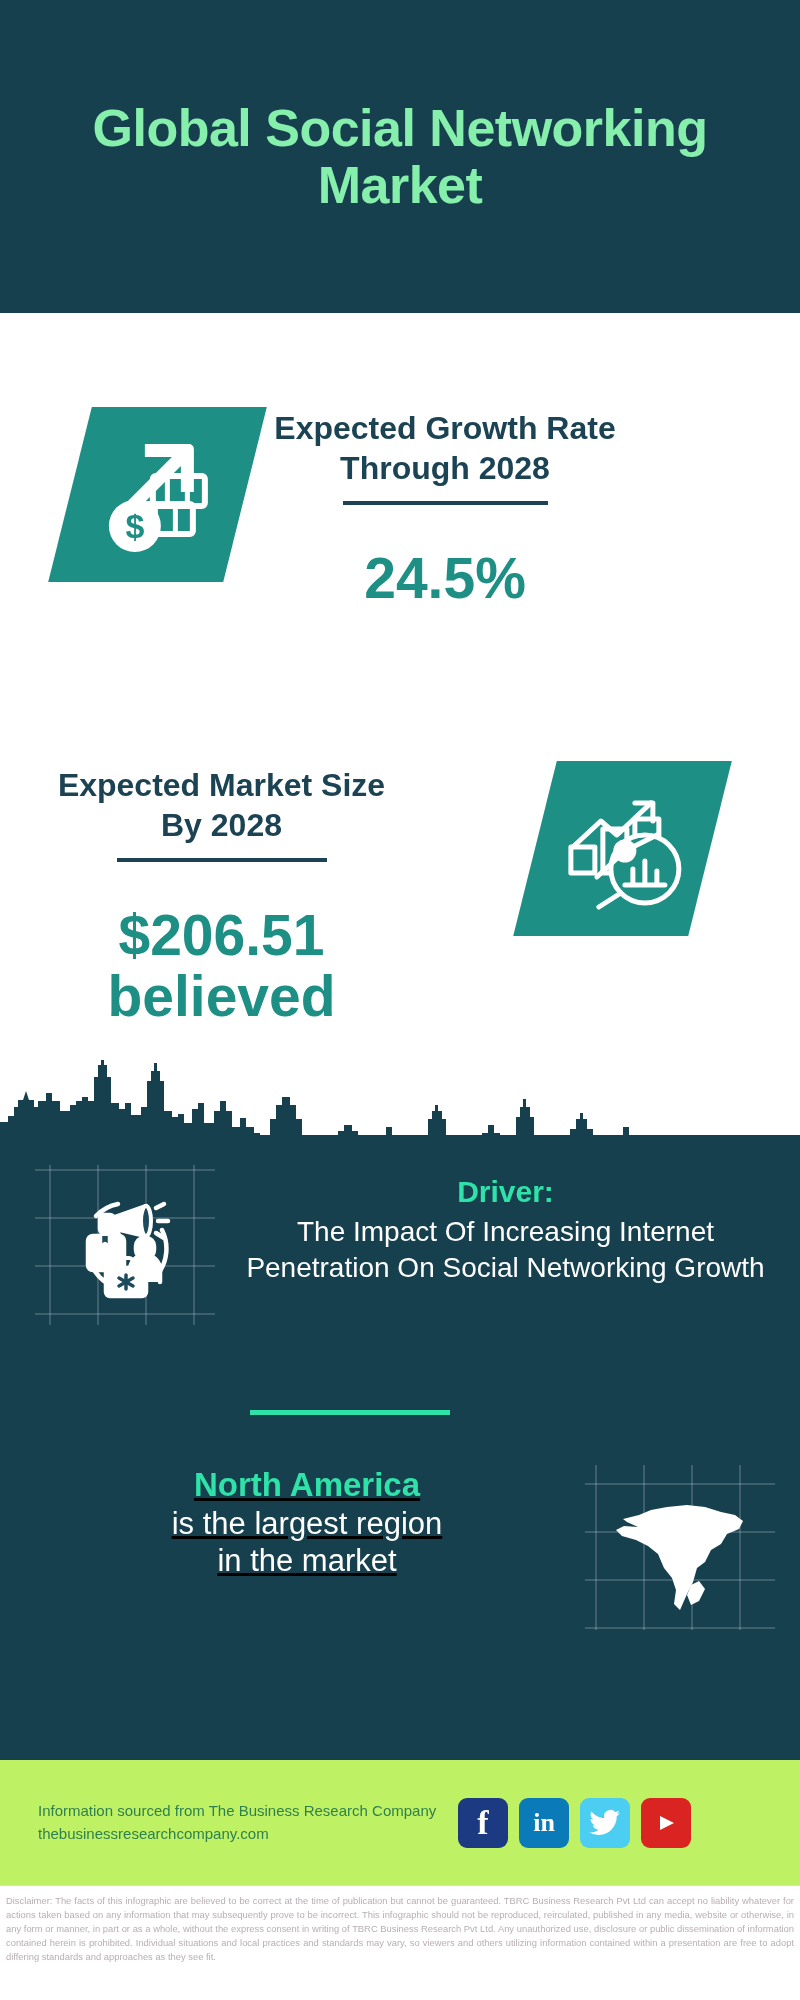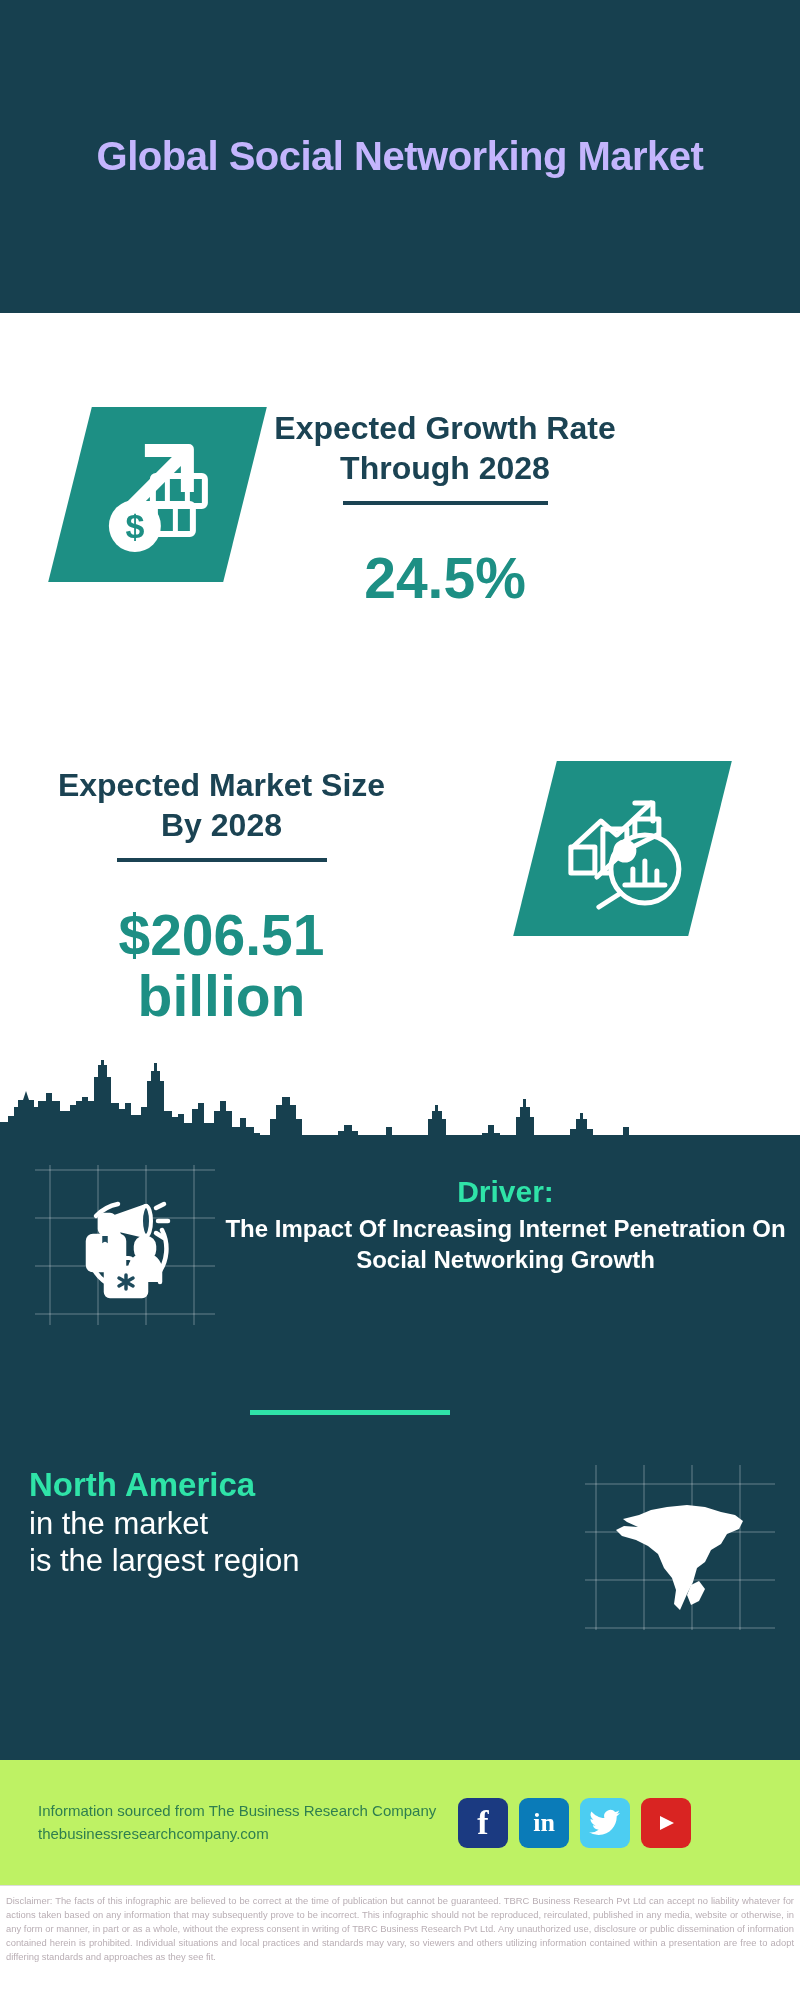--- a/index.html
+++ b/index.html
@@ -12,22 +12,22 @@
   }
 
   
   .header {
     width:800px; height:313px;
     background:#17404f;
     display:flex; align-items:center; justify-content:center;
     padding:0 40px;
   }
   .header h1 {
-    color:#c4b5fd;
-    font-size:40px;
+    color:#86efac;
+    font-size:52px;
     line-height:1.08;
     font-weight:700;
     text-align:center;
     letter-spacing:-0.5px;
   }
 
   
   .mid {
     position:relative;
     width:800px; height:822px;
@@ -109,34 +109,34 @@
   .icon-box svg { position:relative; z-index:2; }
 
   .driver-text { flex:1; padding:10px 14px 0 10px; text-align:center; }
   .driver-title {
     color:#2fe3a8;
     font-size:30px; font-weight:700;
     line-height:1.1; margin-bottom:6px;
   }
   .driver-body {
     color:#ffffff;
-    font-size:24px; font-weight:700;
+    font-size:28px; font-weight:400;
     line-height:1.28;
   }
 
   .mid-rule {
     position:absolute; left:250px; top:275px;
     width:200px; height:5px; background:#2fe3a8;
   }
 
   .region-row {
     position:absolute; left:0; top:330px;
     width:800px; display:flex; align-items:flex-start;
   }
-  .region-text { flex:1; padding-left:29px; text-align:left; }
+  .region-text { flex:1; padding-left:29px; text-align:center;text-decoration:underline; }
   .region-name {
     color:#2fe3a8; font-size:33px; font-weight:700; line-height:1.2;
   }
   .region-sub {
     color:#ffffff; font-size:31px; font-weight:400; line-height:1.22;
   }
   .map-box {
     position:relative; width:190px; height:165px;
     flex:0 0 190px; margin-right:25px;
     display:flex; align-items:center; justify-content:center;
@@ -210,21 +210,21 @@
     <div class="label">Expected Growth Rate Through 2028</div>
     <div class="rule"></div>
     <div class="value">24.5%</div>
   </div>
 
   <div class="stat stat-size">
     <div class="label">Expected Market Size By 2028</div>
     <div class="rule"></div>
     <div class="value">
       <div>$206.51</div>
-      <div>billion</div>
+      <div>believed</div>
     </div>
   </div>
 
   <div class="para para-size">
     <svg width="128" height="128" viewBox="0 0 128 128" aria-hidden="true">
       <g fill="none" stroke="#ffffff" stroke-width="5" stroke-linecap="round" stroke-linejoin="round">
 
         <polyline points="14,62 42,36 58,50 92,18"></polyline>
         <polyline points="76,18 94,18 94,36"></polyline>
 
@@ -293,22 +293,22 @@
       <div class="driver-title">Driver:</div>
       <div class="driver-body">The Impact Of Increasing Internet Penetration On Social Networking Growth</div>
     </div>
   </div>
 
   <div class="mid-rule"></div>
 
   <div class="region-row">
     <div class="region-text">
       <div class="region-name">North America</div>
+      <div class="region-sub">is the largest region</div>
       <div class="region-sub">in the market</div>
-      <div class="region-sub">is the largest region</div>
     </div>
     <div class="map-box">
       <div class="grid-bg"></div>
       <svg width="150" height="130" viewBox="0 0 150 130" aria-hidden="true">
         <path fill="#ffffff" d="M18 36 l16 -4 l12 -5 l16 -3 l20 -2 l18 2 l16 5 l14 3 l8 6 l-4 8 l-12 5 l-6 10 l-10 6 l-6 12 l-8 6 l-4 14 l-6 12 l-7 16 l-6 -6 l2 -14 l-4 -12 l-8 -10 l-6 -14 l-10 -8 l-12 -6 l-14 -4 l-6 -6 l8 -4 l14 1 l-11 -5 Z"></path>
         <path fill="#ffffff" d="M86 102 l8 -4 l6 8 l-6 12 l-8 4 l-4 -10 Z"></path>
       </svg>
     </div>
   </div>
 </div>

